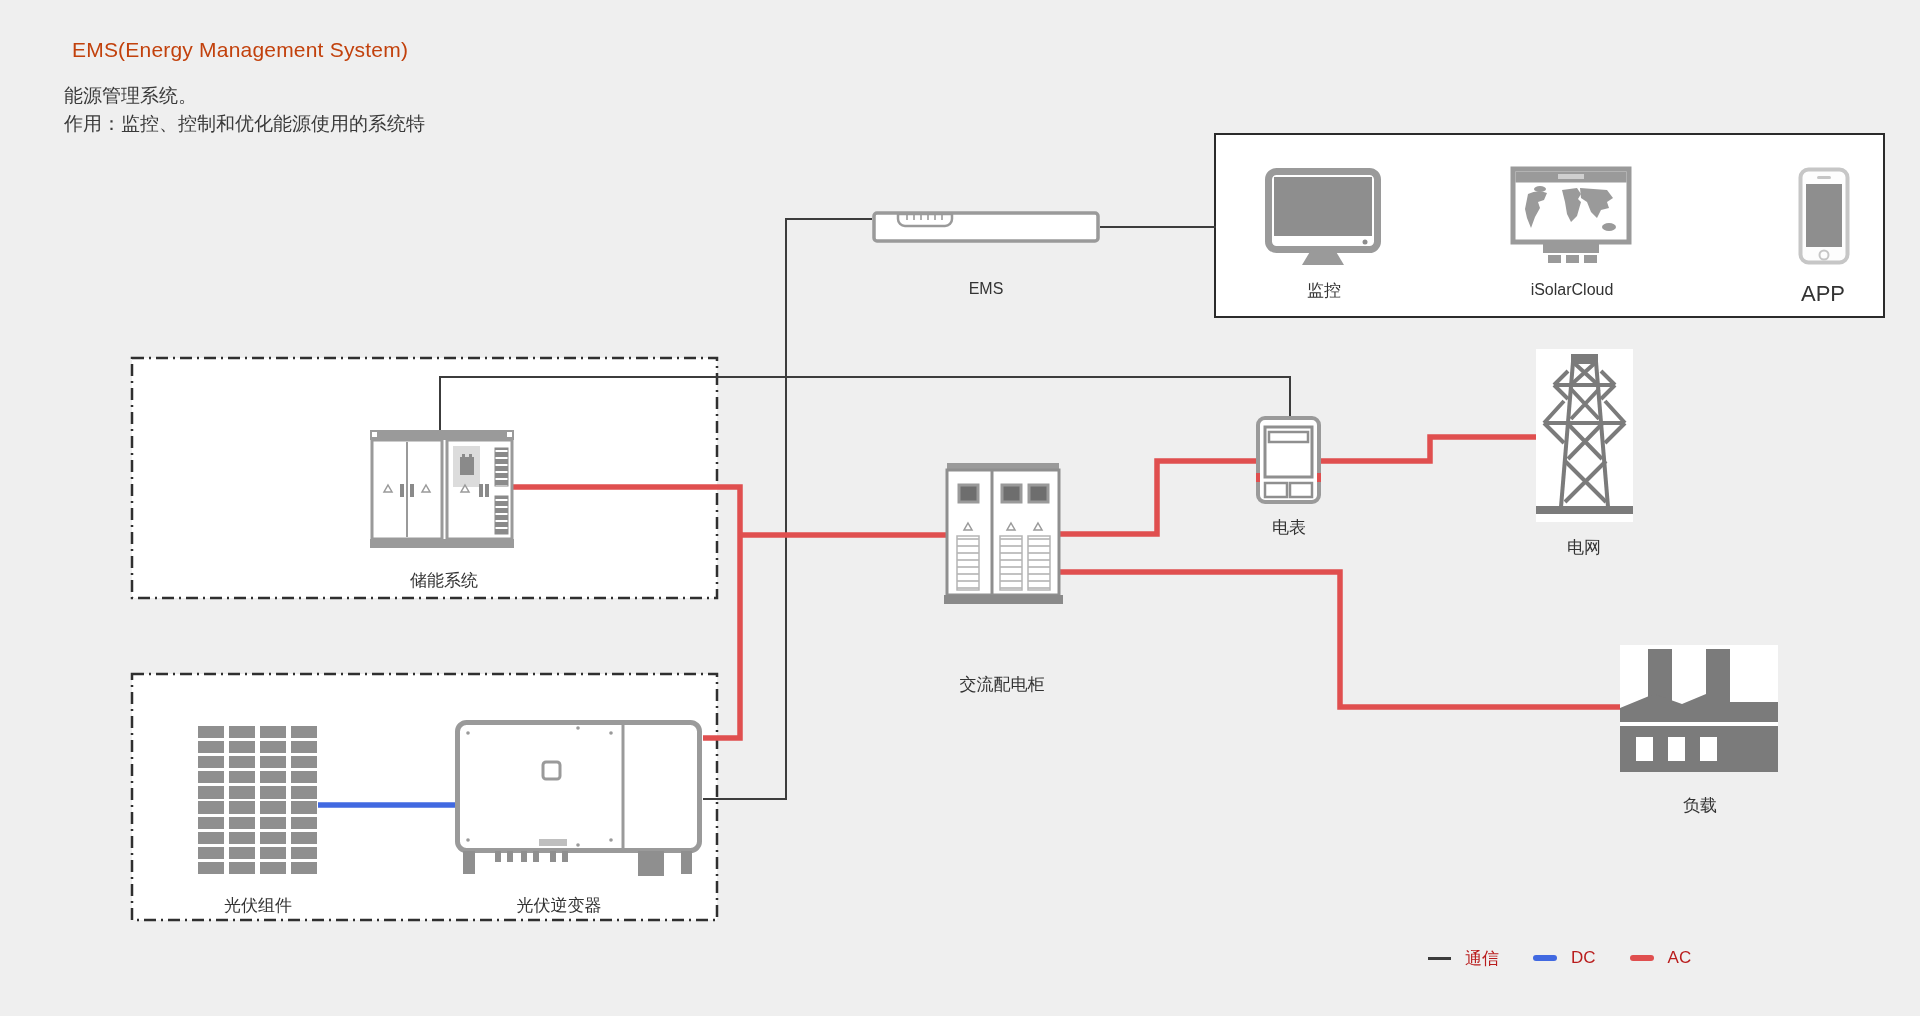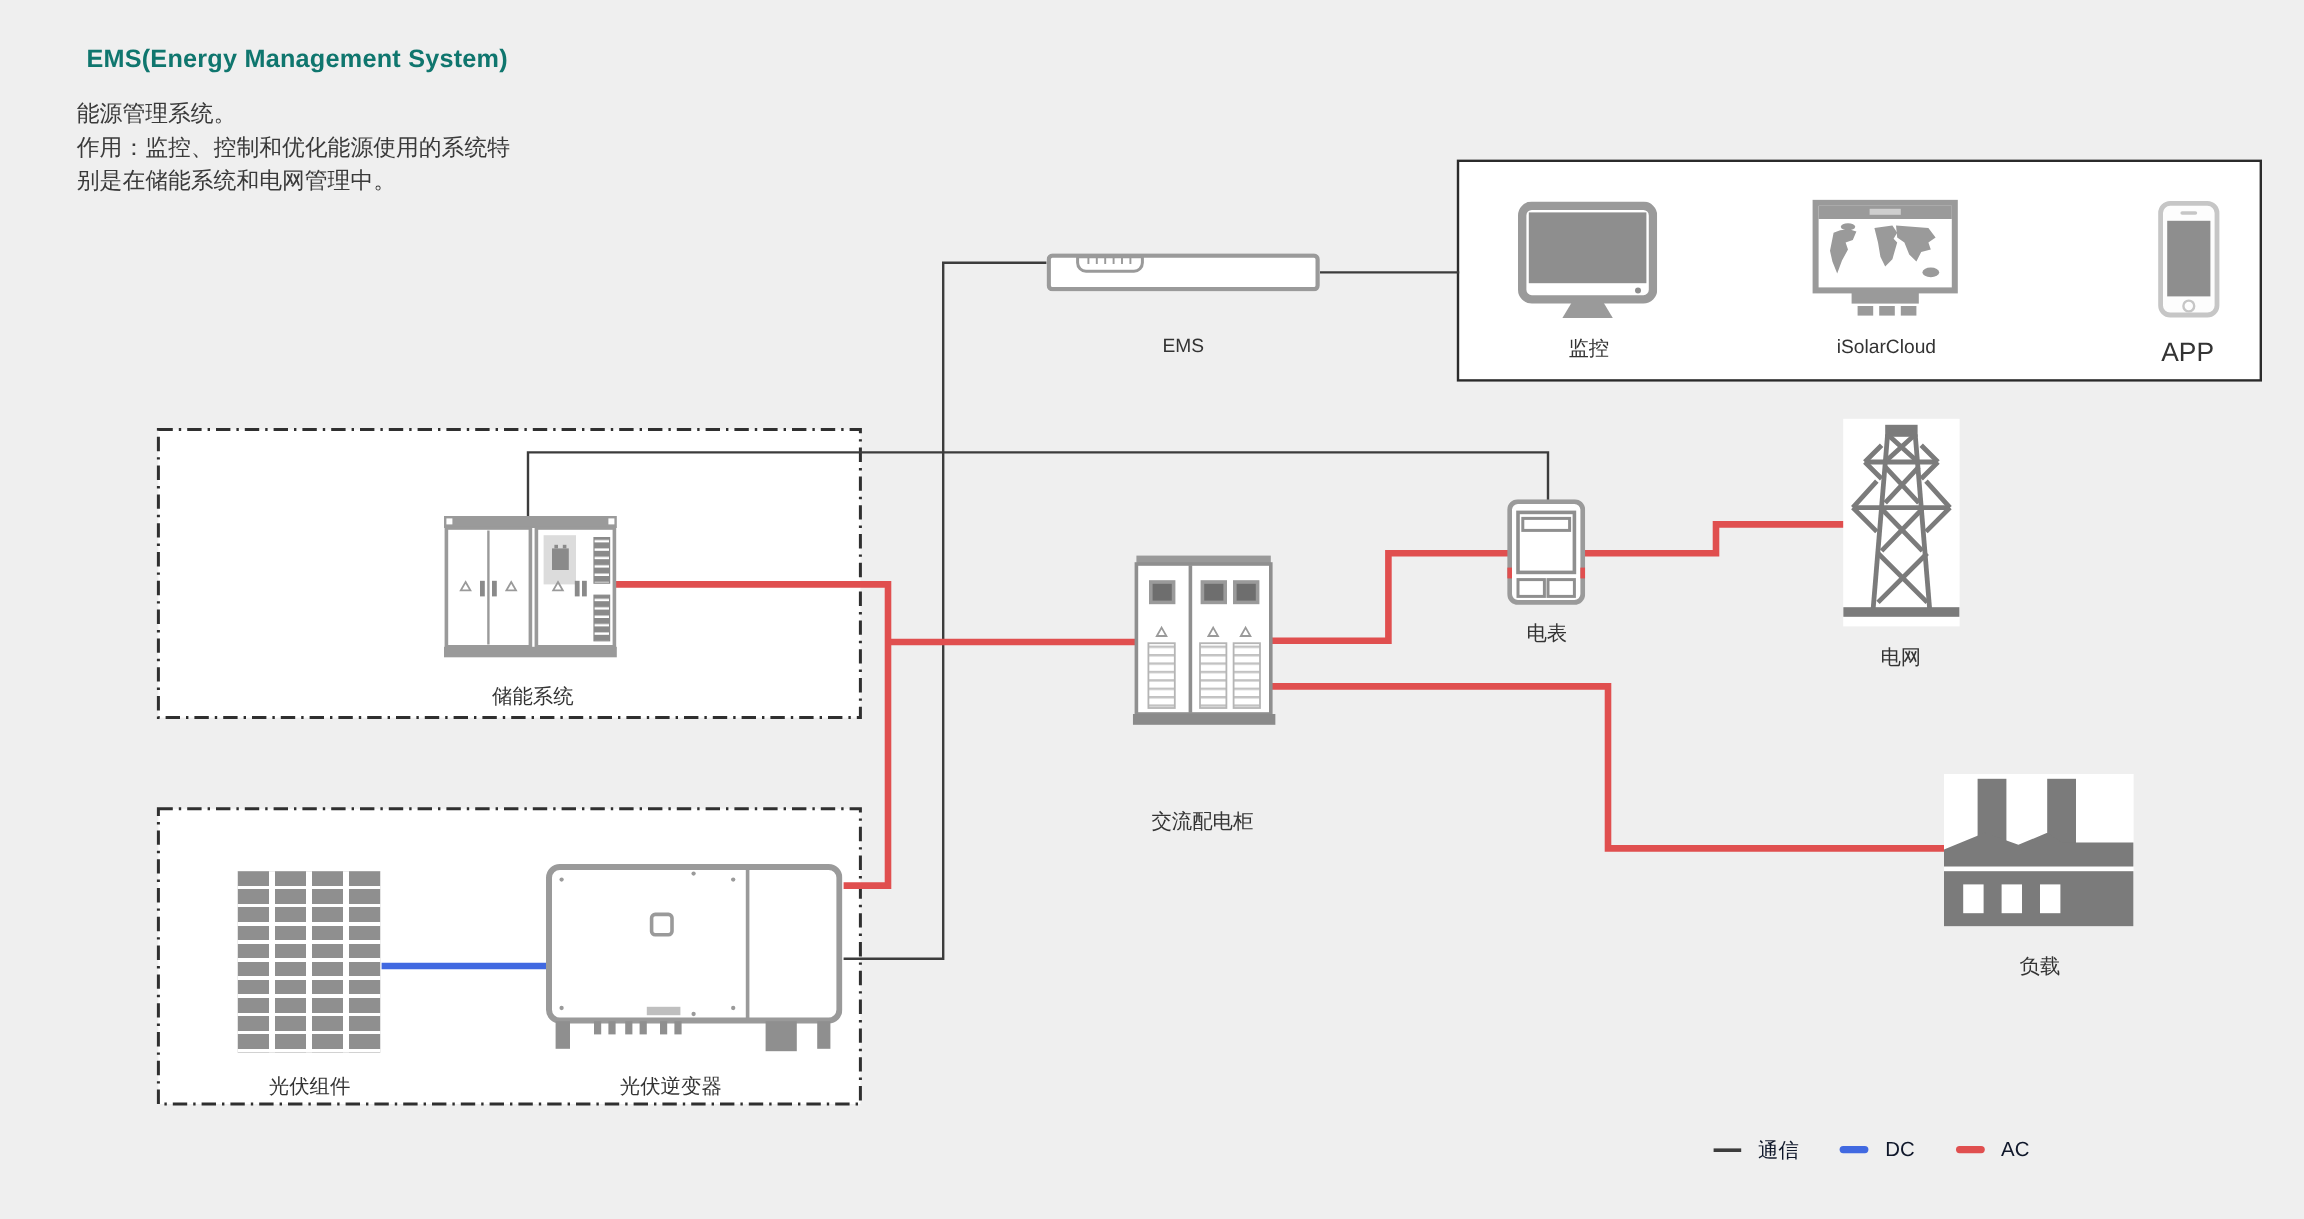--- a/index.html
+++ b/index.html
@@ -4,21 +4,21 @@
 <style>
   html,body{margin:0;padding:0;}
   body{
     width:1920px;height:1016px;position:relative;overflow:hidden;
     background:#efefef;
     font-family:"Liberation Sans","DejaVu Sans",sans-serif;
     color:#333;
   }
   .panel-title{
     position:absolute;left:72px;top:38px;
-    font-size:21px;font-weight:bold;color:#0f766e;letter-spacing:.2px;
+    font-size:21px;font-weight:normal;color:#c2410c;letter-spacing:.2px;
   }
   .desc{
     position:absolute;left:64px;top:82px;
     font-size:19px;line-height:28px;color:#3a3a3a;
   }
   .cloud-box{
     position:absolute;left:1214px;top:133px;width:671px;height:185px;
     background:#ffffff;border:2px solid #2b2b2b;box-sizing:border-box;z-index:1;
   }
   .lbl{
@@ -34,34 +34,33 @@
     position:absolute;left:198px;top:726px;width:119px;height:151px;z-index:3;
     background-color:#8f8f8f;
     background-image:
       repeating-linear-gradient(to right, transparent 0 26px, #ffffff 26px 31px),
       repeating-linear-gradient(to bottom, transparent 0 12.1px, #ffffff 12.1px 15.1px);
   }
   .legend{
     position:absolute;left:1428px;top:944px;height:28px;z-index:4;
     display:flex;align-items:center;
   }
-  .legend .txt{font-size:17px;color:#0f172a;margin-right:34px;}
+  .legend .txt{font-size:17px;color:#b91c1c;margin-right:34px;}
   .sw{margin-right:14px;border-radius:3px;}
   .sw-comm{width:23px;height:3px;background:#3c3c3c;border-radius:0;}
   .sw-dc{width:24px;height:6px;background:#4169e1;}
   .sw-ac{width:24px;height:6px;background:#e04f4f;}
 </style>
 </head>
 <body>
 
 <div class="panel-title">EMS(Energy Management System)</div>
 <div class="desc">
   <div>能源管理系统。</div>
   <div>作用：监控、控制和优化能源使用的系统特</div>
-  <div>别是在储能系统和电网管理中。</div>
 </div>
 
 <div class="cloud-box"></div>
 
 <svg id="lines" width="1920" height="1016" viewBox="0 0 1920 1016">
 
   <rect x="132" y="358" width="585" height="240" fill="#ffffff" stroke="#2f2f2f" stroke-width="2.5" stroke-dasharray="12 5 2 5"></rect>
   <rect x="132" y="674" width="585" height="246" fill="#ffffff" stroke="#2f2f2f" stroke-width="2.5" stroke-dasharray="12 5 2 5"></rect>
 
   <polyline points="872,219 786,219 786,799 703,799" fill="none" stroke="#3c3c3c" stroke-width="2"></polyline>

